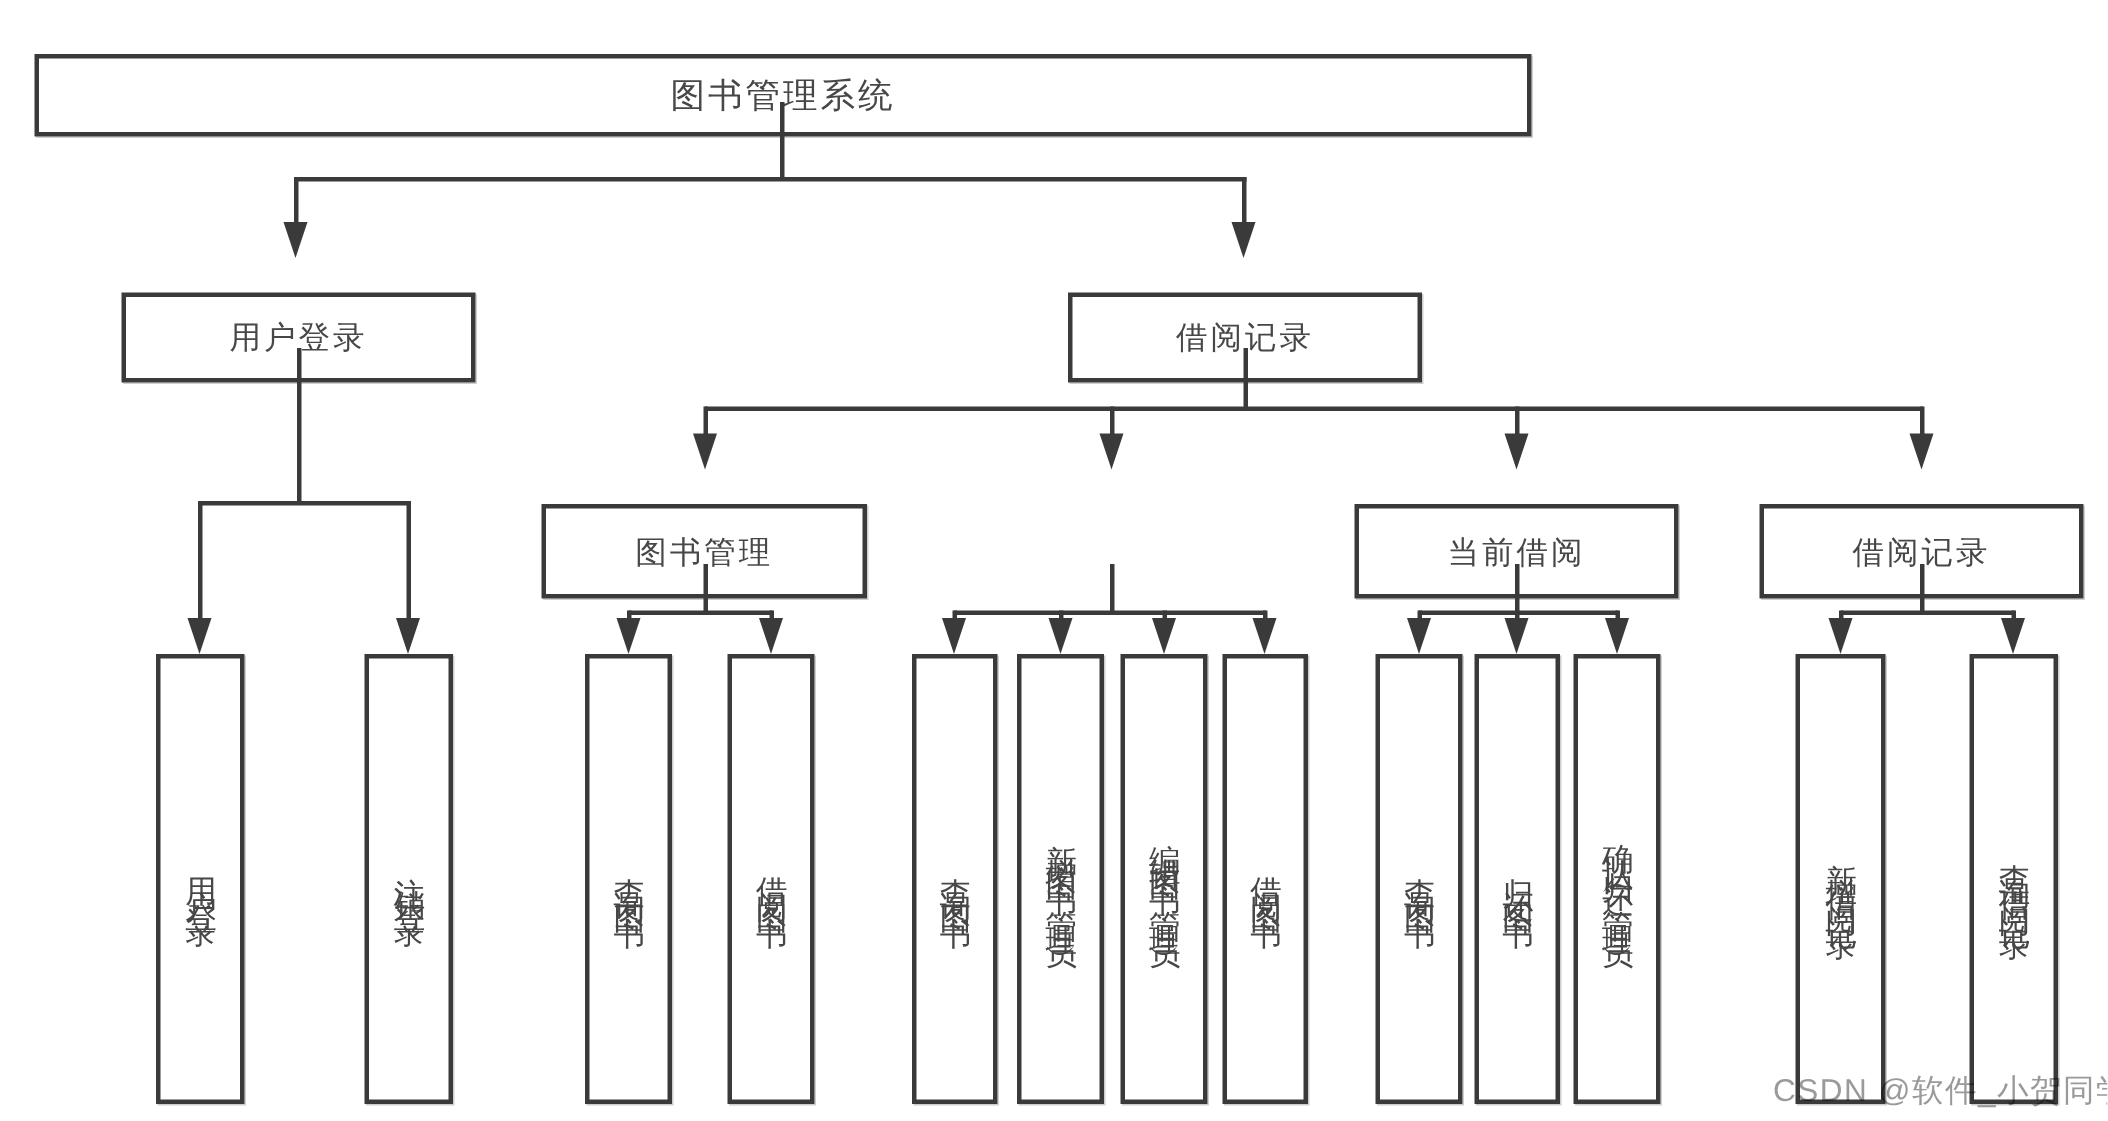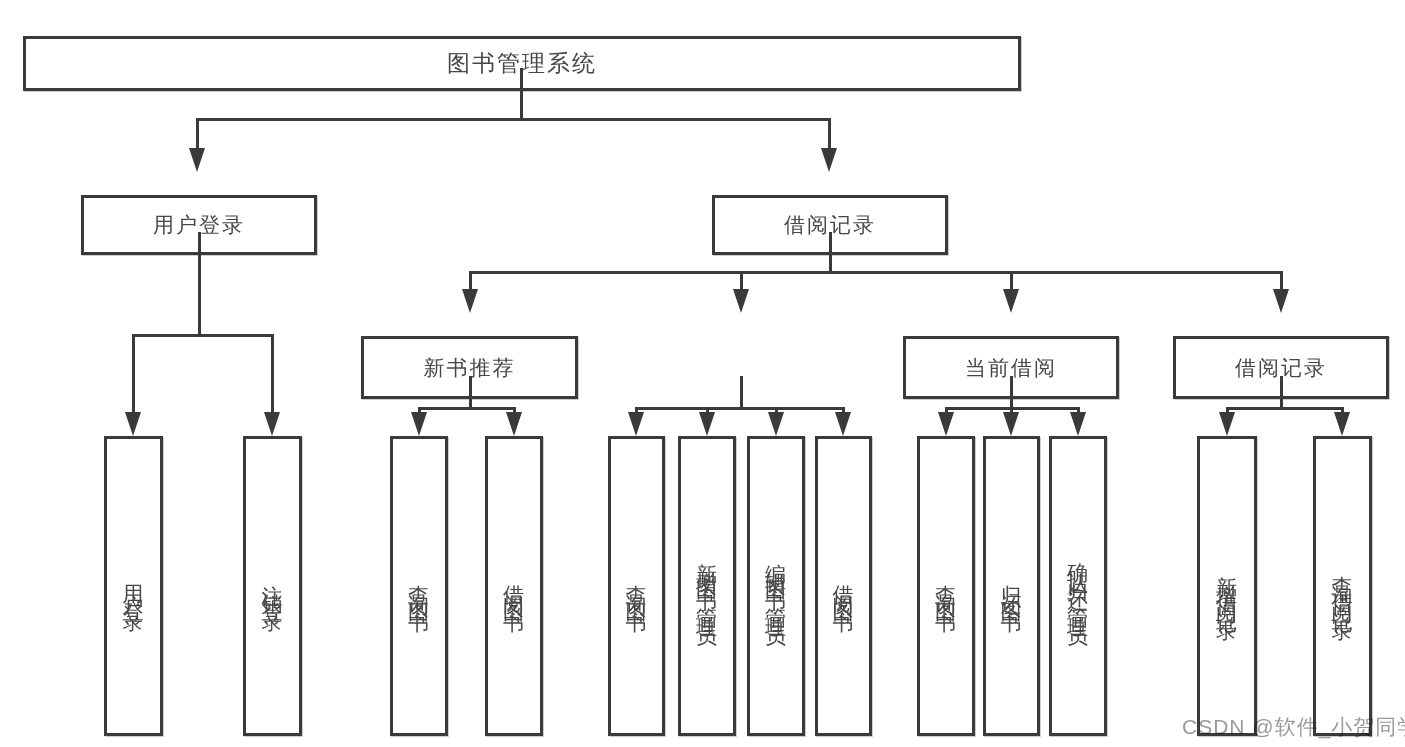--- a/index.html
+++ b/index.html
@@ -101,21 +101,21 @@
   <div class="hline" style="left:470px;top:271px;width:812px"></div>
   <div class="vline" style="left:469px;top:271px;height:22px"></div>
   <div class="arrow" style="left:462px;top:289px"></div>
   <div class="vline" style="left:740px;top:271px;height:22px"></div>
   <div class="arrow" style="left:733px;top:289px"></div>
   <div class="vline" style="left:1010px;top:271px;height:22px"></div>
   <div class="arrow" style="left:1003px;top:289px"></div>
   <div class="vline" style="left:1280px;top:271px;height:22px"></div>
   <div class="arrow" style="left:1273px;top:289px"></div>
 
-  <div class="box hbox" style="left:361px;top:313px;width:217px;height:63px">新书推荐</div>
+  <div class="box hbox" style="left:361px;top:313px;width:217px;height:63px">图书管理</div>
   <div class="box hbox" style="left:1173px;top:313px;width:216px;height:63px">借阅记录</div>
   <div class="box hbox" style="left:903px;top:313px;width:216px;height:63px">当前借阅</div>
 
   <div class="vline" style="left:469px;top:376px;height:33px"></div>
   <div class="hline" style="left:419px;top:407px;width:96px"></div>
   <div class="vline" style="left:418px;top:407px;height:9px"></div>
   <div class="arrow" style="left:411px;top:412px"></div>
   <div class="vline" style="left:513px;top:407px;height:9px"></div>
   <div class="arrow" style="left:506px;top:412px"></div>
 

